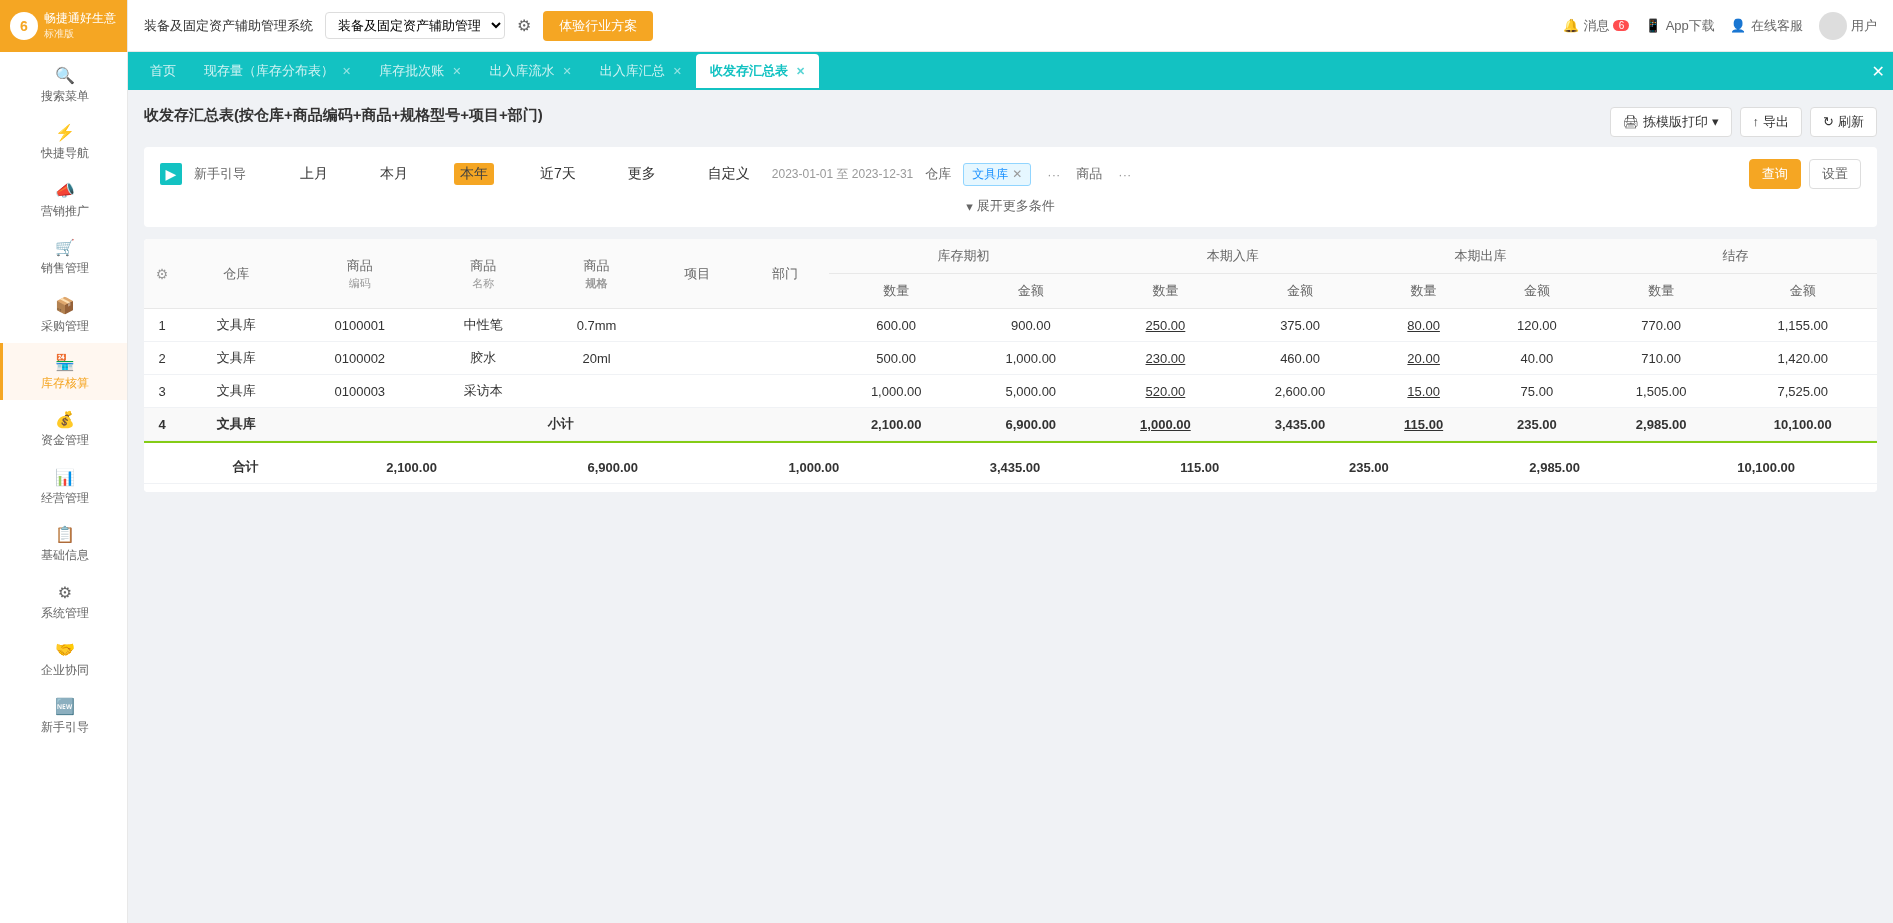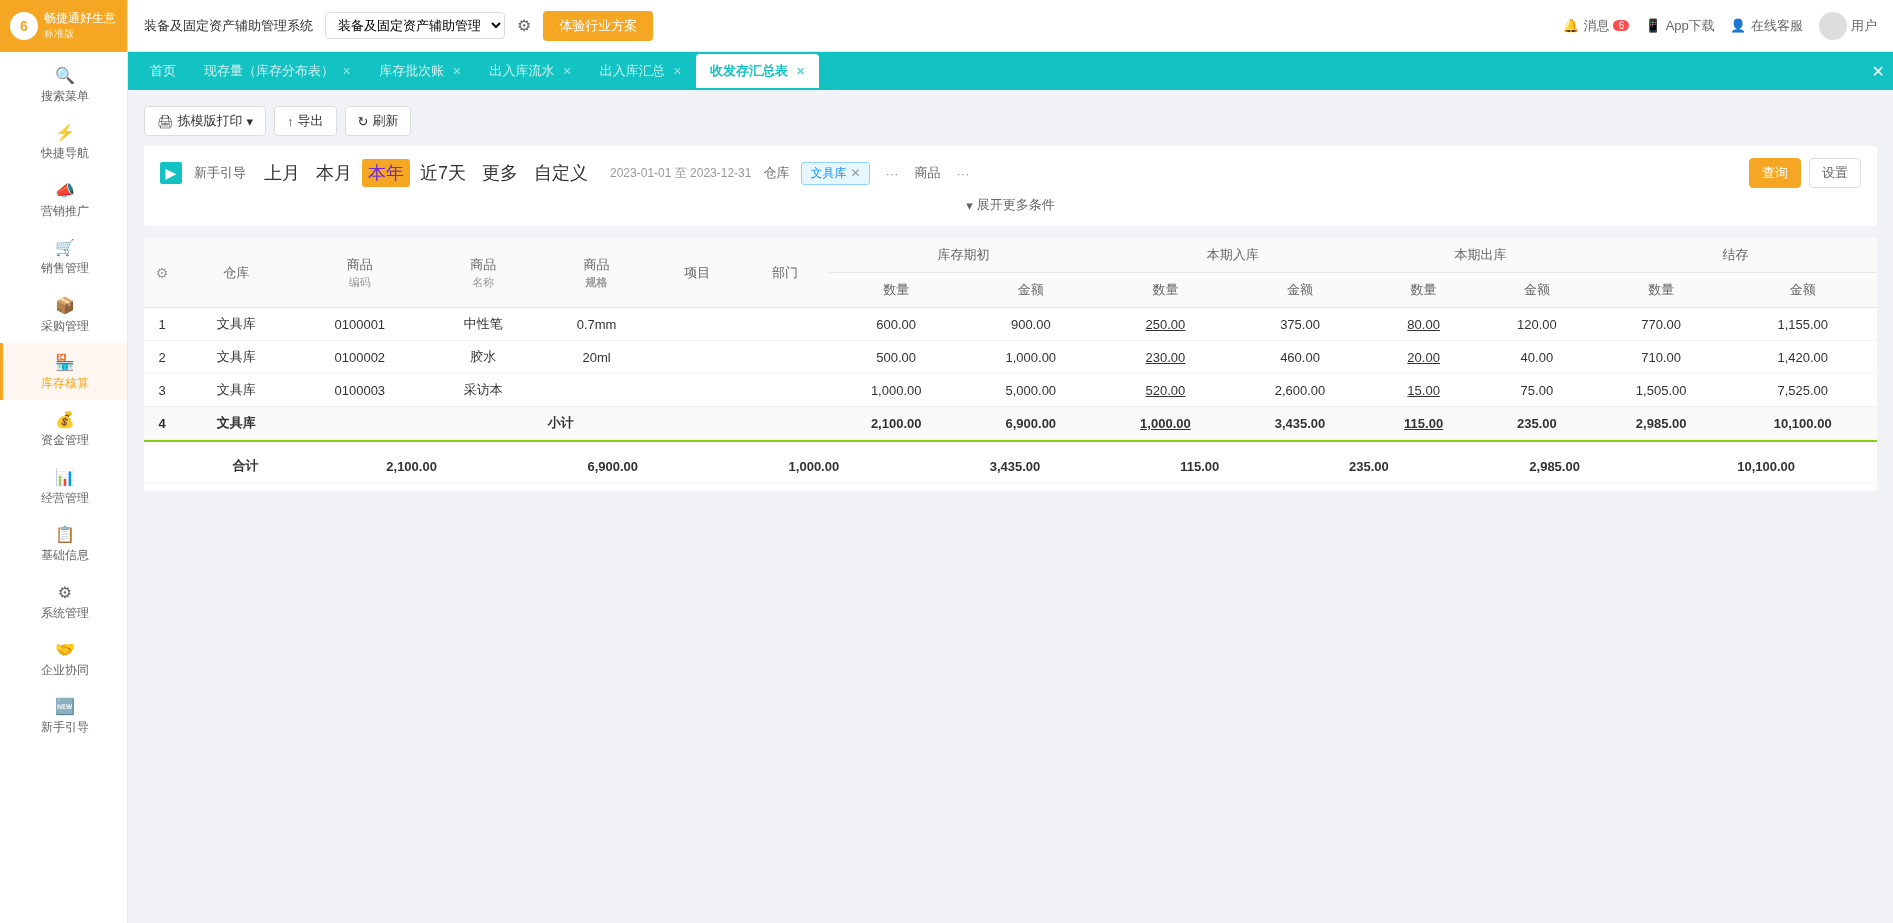--- a/index.html
+++ b/index.html
@@ -40,22 +40,22 @@
 
     
     .content { flex: 1; overflow-y: auto; padding: 16px; background: #f0f2f5; }
     .page-title { font-size: 15px; font-weight: bold; color: #333; margin-bottom: 12px; }
 
     
     .filter-card { background: #fff; border-radius: 4px; padding: 12px 16px; margin-bottom: 12px; display: flex; flex-direction: column; gap: 8px; }
     .filter-row { display: flex; align-items: center; gap: 12px; flex-wrap: wrap; }
     .filter-label { color: #666; font-size: 13px; white-space: nowrap; }
     .filter-date-btns { display: flex; gap: 4px; align-items: center; }
-    .filter-date-btn { border: none; background: none; color: #333; cursor: pointer; font-size: 18px; padding: 2px 6px; border-radius: 3px; }
-    .filter-date-btn.active { background: #f5a623; color: #6d28d9; border-radius: 3px; }
+    .filter-date-btn { border: none; background: none; color: #333; cursor: pointer; font-size: 14px; padding: 2px 6px; border-radius: 3px; margin-left: 36px; }
+    .filter-date-btn.active { background: #f5a623; color: #404040; border-radius: 3px; }
     .filter-date-range { font-size: 12px; color: #999; margin-left: 4px; }
     .filter-tag { display: flex; align-items: center; gap: 4px; background: #e6f7ff; border: 1px solid #91d5ff; border-radius: 3px; padding: 2px 8px; font-size: 12px; color: #1890ff; }
     .filter-tag-close { cursor: pointer; color: #999; }
     .filter-dots { color: #999; cursor: pointer; padding: 0 4px; }
     .filter-expand { display: flex; align-items: center; gap: 4px; color: #666; font-size: 13px; cursor: pointer; margin: 0 auto; }
     .toolbar { display: flex; justify-content: flex-end; gap: 8px; margin-bottom: 8px; }
     .toolbar-btn { border: 1px solid #ddd; background: #fff; border-radius: 4px; padding: 5px 12px; font-size: 13px; cursor: pointer; display: flex; align-items: center; gap: 4px; color: #333; }
     .toolbar-btn-primary { background: #f5a623; color: #fff; border-color: #f5a623; }
     .toolbar-btn-setting { background: #fff; color: #666; }
 
@@ -191,20 +191,21 @@
       <div class="tab active">
         <span>收发存汇总表</span>
         <span class="tab-close">✕</span>
       </div>
       <span class="tabs-close-all">✕</span>
   </div>
 
   <div class="content">
 
     <div style="display:flex;align-items:center;justify-content:space-between;margin-bottom:10px;">
+      <div class="page-title">收发存汇总表(按仓库+商品编码+商品+规格型号+项目+部门)</div>
       <div class="toolbar" style="margin-bottom:0;">
         <button class="toolbar-btn">
           <span>🖨</span>
           <span>拣模版打印</span>
           <span>▾</span>
         </button>
         <button class="toolbar-btn">
           <span>↑</span>
           <span>导出</span>
         </button>

